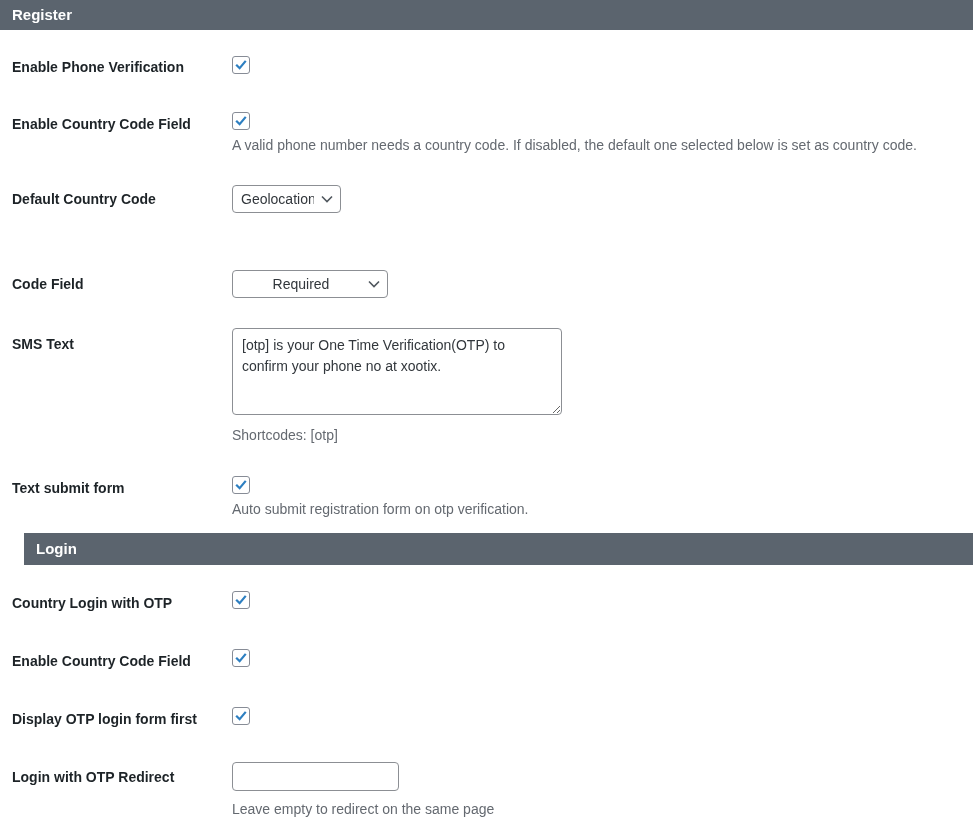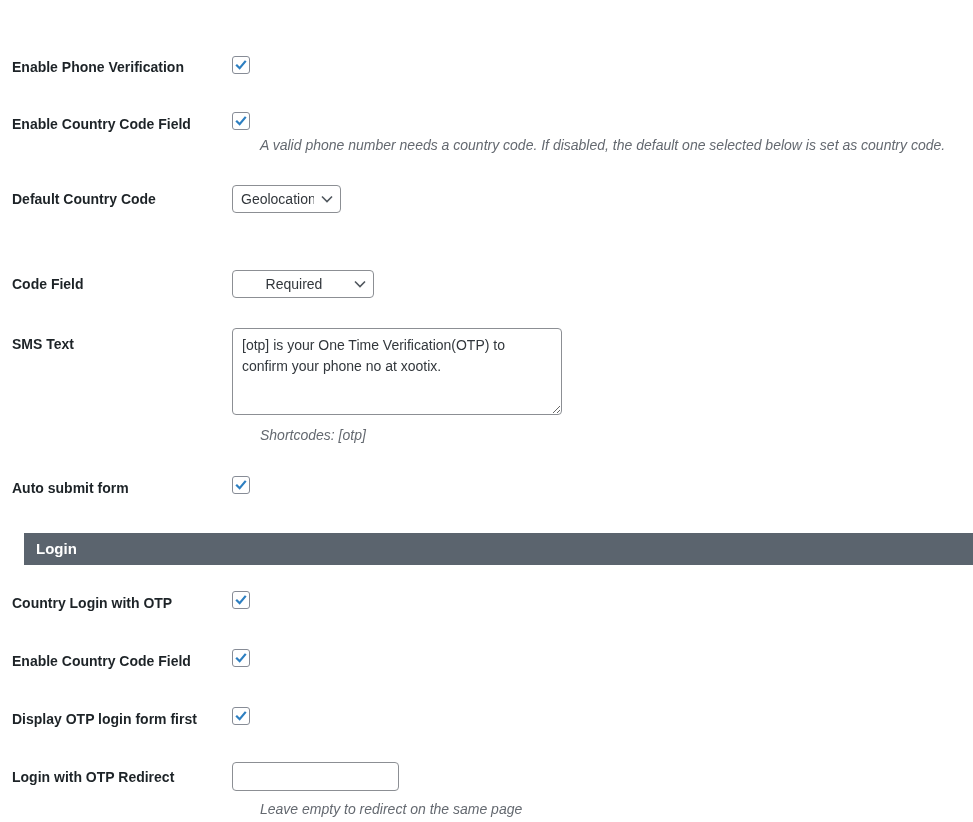--- a/index.html
+++ b/index.html
@@ -11,42 +11,42 @@
     position:absolute;left:0;width:973px;background:#5b646e;color:#fff;
     font-size:15px;font-weight:bold;box-sizing:border-box;padding-left:12px;
   }
   .bar-register{top:0;height:30px;line-height:30px;}
   .bar-login{top:533px;height:32px;line-height:32px;margin-left:24px;}
   .lbl{
     position:absolute;left:12px;font-size:14px;font-weight:bold;color:#1d2327;
     line-height:1.3;white-space:nowrap;text-align:right;
   }
   .desc{
-    position:absolute;left:232px;font-size:14px;font-style:italic;color:#646970;
-    line-height:1.35;white-space:nowrap;margin-left:28px;
+    position:absolute;left:232px;font-size:14px;color:#646970;
+    line-height:1.35;white-space:nowrap;
   }
   .checkbox{
     position:absolute;left:232px;width:18px;height:18px;background:#fff;
     border:1px solid #878c96;border-radius:3px;box-sizing:border-box;
     display:flex;align-items:center;justify-content:center;cursor:pointer;
   }
   .checkbox svg{width:12px;height:12px;display:block;}
   .select-wrap{position:absolute;left:232px;height:28px;}
   .select-wrap select{
     appearance:none;-webkit-appearance:none;-moz-appearance:none;
     width:100%;height:28px;border:1px solid #8c8f94;border-radius:4px;
     background:#fff;color:#32373c;font-size:14px;
     font-family:"Liberation Sans","DejaVu Sans",sans-serif;
     padding:0 26px 0 8px;box-sizing:border-box;cursor:pointer;text-align:center;
   }
   .select-wrap .chev{
     position:absolute;right:8px;top:10px;width:12px;height:8px;pointer-events:none;
   }
   .w-geo{width:109px;}
-  .w-req{width:142px;}
+  .w-req{width:156px;}
   .sms-textarea{
     position:absolute;left:232px;width:330px;height:87px;box-sizing:border-box;
     border:1px solid #8c8f94;border-radius:4px;background:#fff;color:#32373c;
     font-size:14px;line-height:1.5;padding:6px 9px;resize:both;
     font-family:"Liberation Sans","DejaVu Sans",sans-serif;
   }
   .text-input{
     position:absolute;left:232px;width:167px;height:29px;box-sizing:border-box;
     border:1px solid #8c8f94;border-radius:4px;background:#fff;color:#32373c;
     font-size:14px;padding:0 8px;
@@ -62,20 +62,21 @@
   .t-r7l{top:594px} .t-r7c{top:591px}
   .t-r8l{top:652px} .t-r8c{top:649px}
   .t-r9l{top:710px} .t-r9c{top:707px}
   .t-r10l{top:768px}.t-r10c{top:762px} .t-r10d{top:800px}
 </style>
 </head>
 <body>
 
 <div class="canvas">
 
+  <div class="section-bar bar-register">Register</div>
 
   <div class="lbl t-r1l">Enable Phone Verification</div>
   <span class="checkbox t-r1c" role="checkbox" aria-checked="true">
     <svg viewBox="0 0 14 14">
       <path d="M2.3 7.6 L5.4 10.7 L11.7 3.2" fill="none" stroke="#2d7fc1" stroke-width="2.6" stroke-linecap="square"></path>
     </svg>
   </span>
 
   <div class="lbl t-r2l">Enable Country Code Field</div>
   <span class="checkbox t-r2c" role="checkbox" aria-checked="true">
@@ -102,26 +103,27 @@
     </select>
     <svg class="chev" viewBox="0 0 12 8">
       <polyline points="1,1.5 6,6.5 11,1.5" fill="none" stroke="#50575e" stroke-width="1.6"></polyline>
     </svg>
   </span>
 
   <div class="lbl t-r5l">SMS Text</div>
   <textarea class="sms-textarea t-r5c" style="">[otp] is your One Time Verification(OTP) to confirm your phone no at xootix.</textarea>
   <div class="desc t-r5d">Shortcodes: [otp]</div>
 
-  <div class="lbl t-r6l">Auto submit form</div>
+  <div class="lbl t-r6l">Text submit form</div>
   <span class="checkbox t-r6c" role="checkbox" aria-checked="true">
     <svg viewBox="0 0 14 14">
       <path d="M2.3 7.6 L5.4 10.7 L11.7 3.2" fill="none" stroke="#2d7fc1" stroke-width="2.6" stroke-linecap="square"></path>
     </svg>
   </span>
+  <div class="desc t-r6d">Auto submit registration form on otp verification.</div>
 
   <div class="section-bar bar-login">Login</div>
 
   <div class="lbl t-r7l">Country Login with OTP</div>
   <span class="checkbox t-r7c" role="checkbox" aria-checked="true">
     <svg viewBox="0 0 14 14">
       <path d="M2.3 7.6 L5.4 10.7 L11.7 3.2" fill="none" stroke="#2d7fc1" stroke-width="2.6" stroke-linecap="square"></path>
     </svg>
   </span>
 

